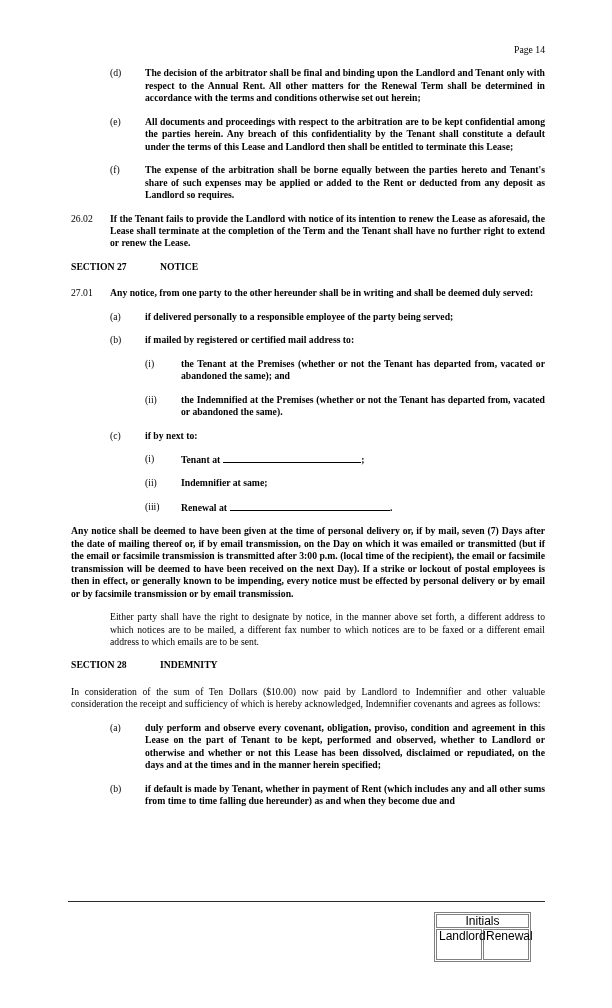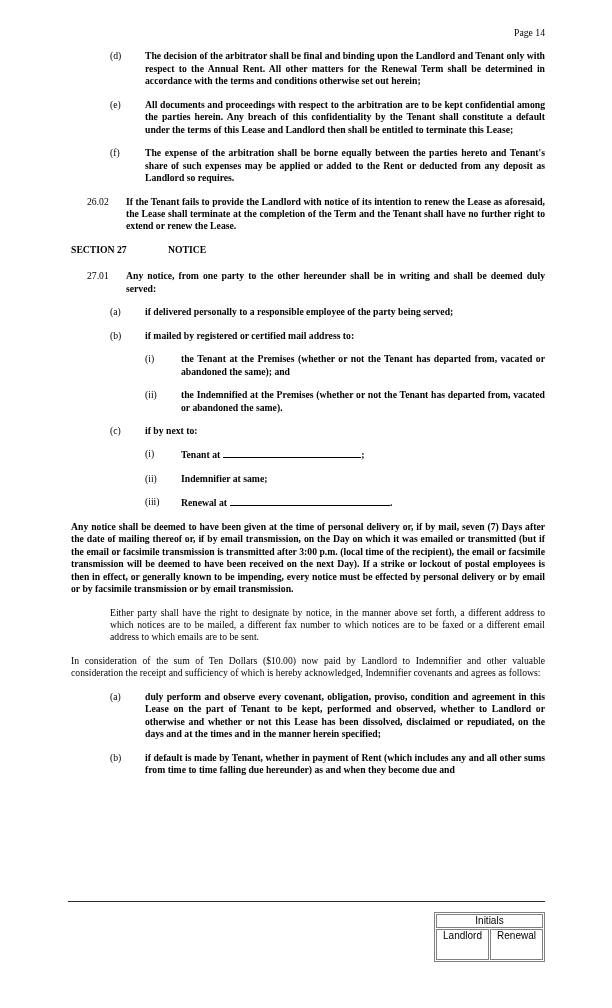--- a/index.html
+++ b/index.html
@@ -11,69 +11,69 @@
     background: #ffffff;
     color: #000000;
     font-family: "Liberation Serif", "DejaVu Serif", serif;
     font-size: 9.7px;
     line-height: 12.45px;
     overflow: hidden;
     margin: 0 auto;
   }
   .content {
     position: absolute;
-    left: 71px; top: 27px;
+    left: 71px; top: 44px;
     width: 474px;
   }
   .page-number {
     text-align: right;
     margin-bottom: 11px;
   }
   .para {
     text-align: justify;
     margin: 0 0 11px 0;
   }
   .row { display: flex; margin-bottom: 11px; }
   .row .txt { flex: 1; text-align: justify; font-weight: bold; }
   .lbl { flex-shrink: 0; }
-  .lbl-num { width: 39px; margin-left: 16px; }
+  .lbl-num { width: 39px; }
   .ind1 { margin-left: 39px; }
   .lbl-letter { width: 35px; }
   .ind2 { margin-left: 74px; }
   .lbl-roman { width: 36px; }
   .section-heading {
     font-weight: bold;
     margin: 3px 0 14px 0;
   }
-  .sec-num { display: inline-block; width: 97px; }
+  .sec-num { display: inline-block; width: 89px; }
   .blank {
     display: inline-block;
     border-bottom: 1px solid #000;
     height: 9px;
     margin-left: 3px;
     vertical-align: baseline;
   }
   .blank-tenant { width: 138px; }
   .blank-landlord { width: 160px; }
   .footer-rule {
     position: absolute;
     left: 68px; top: 901px;
     width: 477px; height: 0;
     border-top: 1.6px solid #2a2a2a;
   }
   .initials-table {
     position: absolute;
     left: 434px; top: 912px;
-    width: 111px;
+    width: 97px;
     border-collapse: separate;
     border-spacing: 1.5px;
     border: 1.4px solid #808080;
     background: #ffffff;
     font-family: "Liberation Sans", "DejaVu Sans", sans-serif;
-    font-size: 10px;
+    font-size: 12px;
     line-height: 10px;
     table-layout: fixed;
   }
   .initials-table td {
     border: 1.2px solid #808080;
     text-align: center;
     vertical-align: top;
     padding: 1px 2px;
   }
   .initials-table td.cell-body { height: 27px; margin-top: 40px; }
@@ -154,20 +154,23 @@
       <span class="lbl lbl-roman">(iii)</span>
       <div class="txt"><span>Renewal at</span><span class="blank blank-landlord"></span><span>.</span></div>
     </div>
 
     <div class="row">
       <div class="txt">Any notice shall be deemed to have been given at the time of personal delivery or, if by mail, seven (7) Days after the date of mailing thereof or, if by email transmission, on the Day on which it was emailed or transmitted (but if the email or facsimile transmission is transmitted after 3:00 p.m. (local time of the recipient), the email or facsimile transmission will be deemed to have been received on the next Day). If a strike or lockout of postal employees is then in effect, or generally known to be impending, every notice must be effected by personal delivery or by email or by facsimile transmission or by email transmission.</div>
     </div>
 
     <div class="para ind1">Either party shall have the right to designate by notice, in the manner above set forth, a different address to which notices are to be mailed, a different fax number to which notices are to be faxed or a different email address to which emails are to be sent.</div>
 
+    <div class="section-heading">
+      <span class="sec-num">SECTION 28</span><span>INDEMNITY</span>
+    </div>
 
     <div class="para">In consideration of the sum of Ten Dollars ($10.00) now paid by Landlord to Indemnifier and other valuable consideration the receipt and sufficiency of which is hereby acknowledged, Indemnifier covenants and agrees as follows:</div>
 
 
     <div class="row ind1">
       <span class="lbl lbl-letter">(a)</span>
       <div class="txt">duly perform and observe every covenant, obligation, proviso, condition and agreement in this Lease on the part of Tenant to be kept, performed and observed, whether to Landlord or otherwise and whether or not this Lease has been dissolved, disclaimed or repudiated, on the days and at the times and in the manner herein specified;</div>
     </div>
 
     <div class="row ind1">

